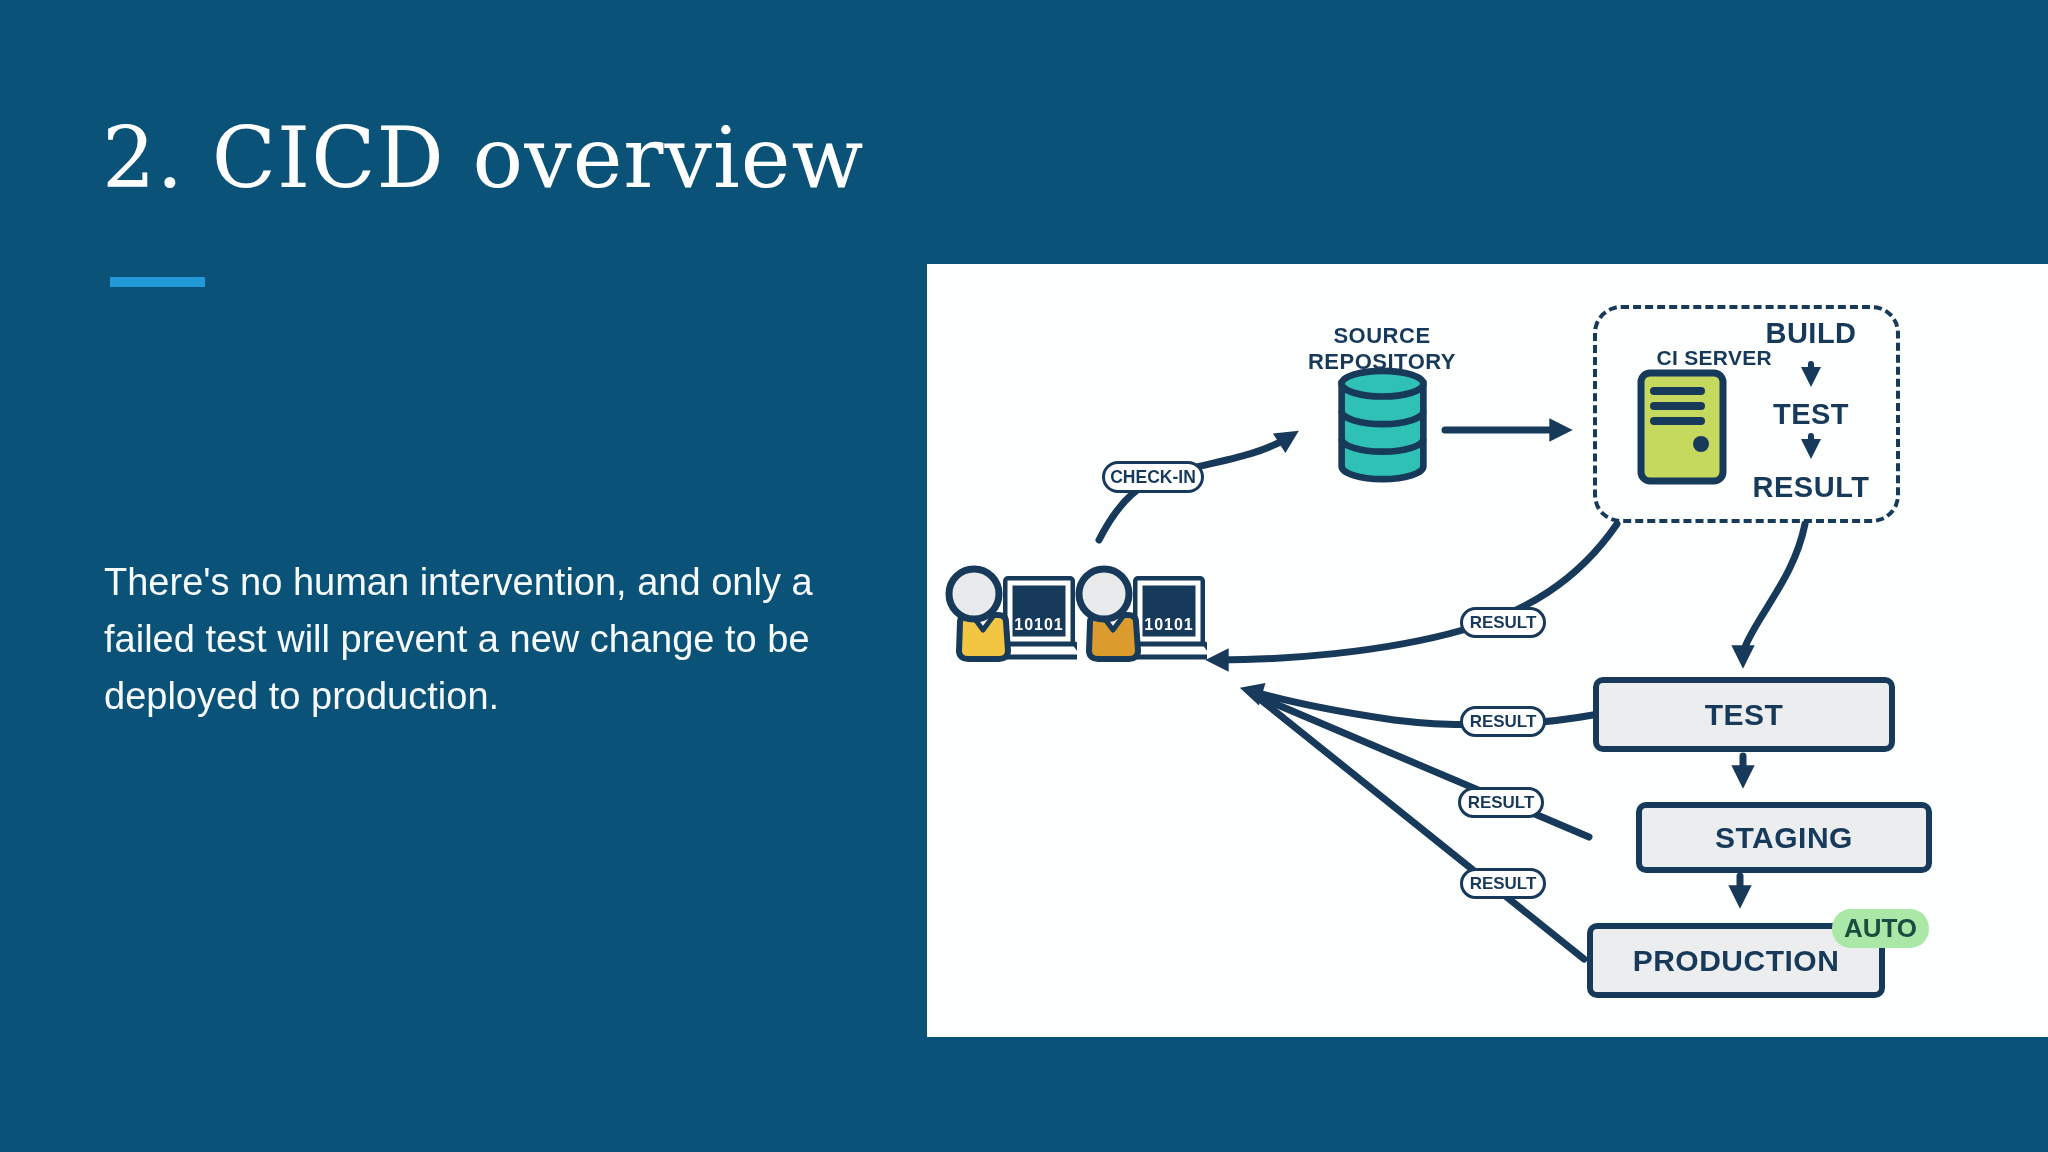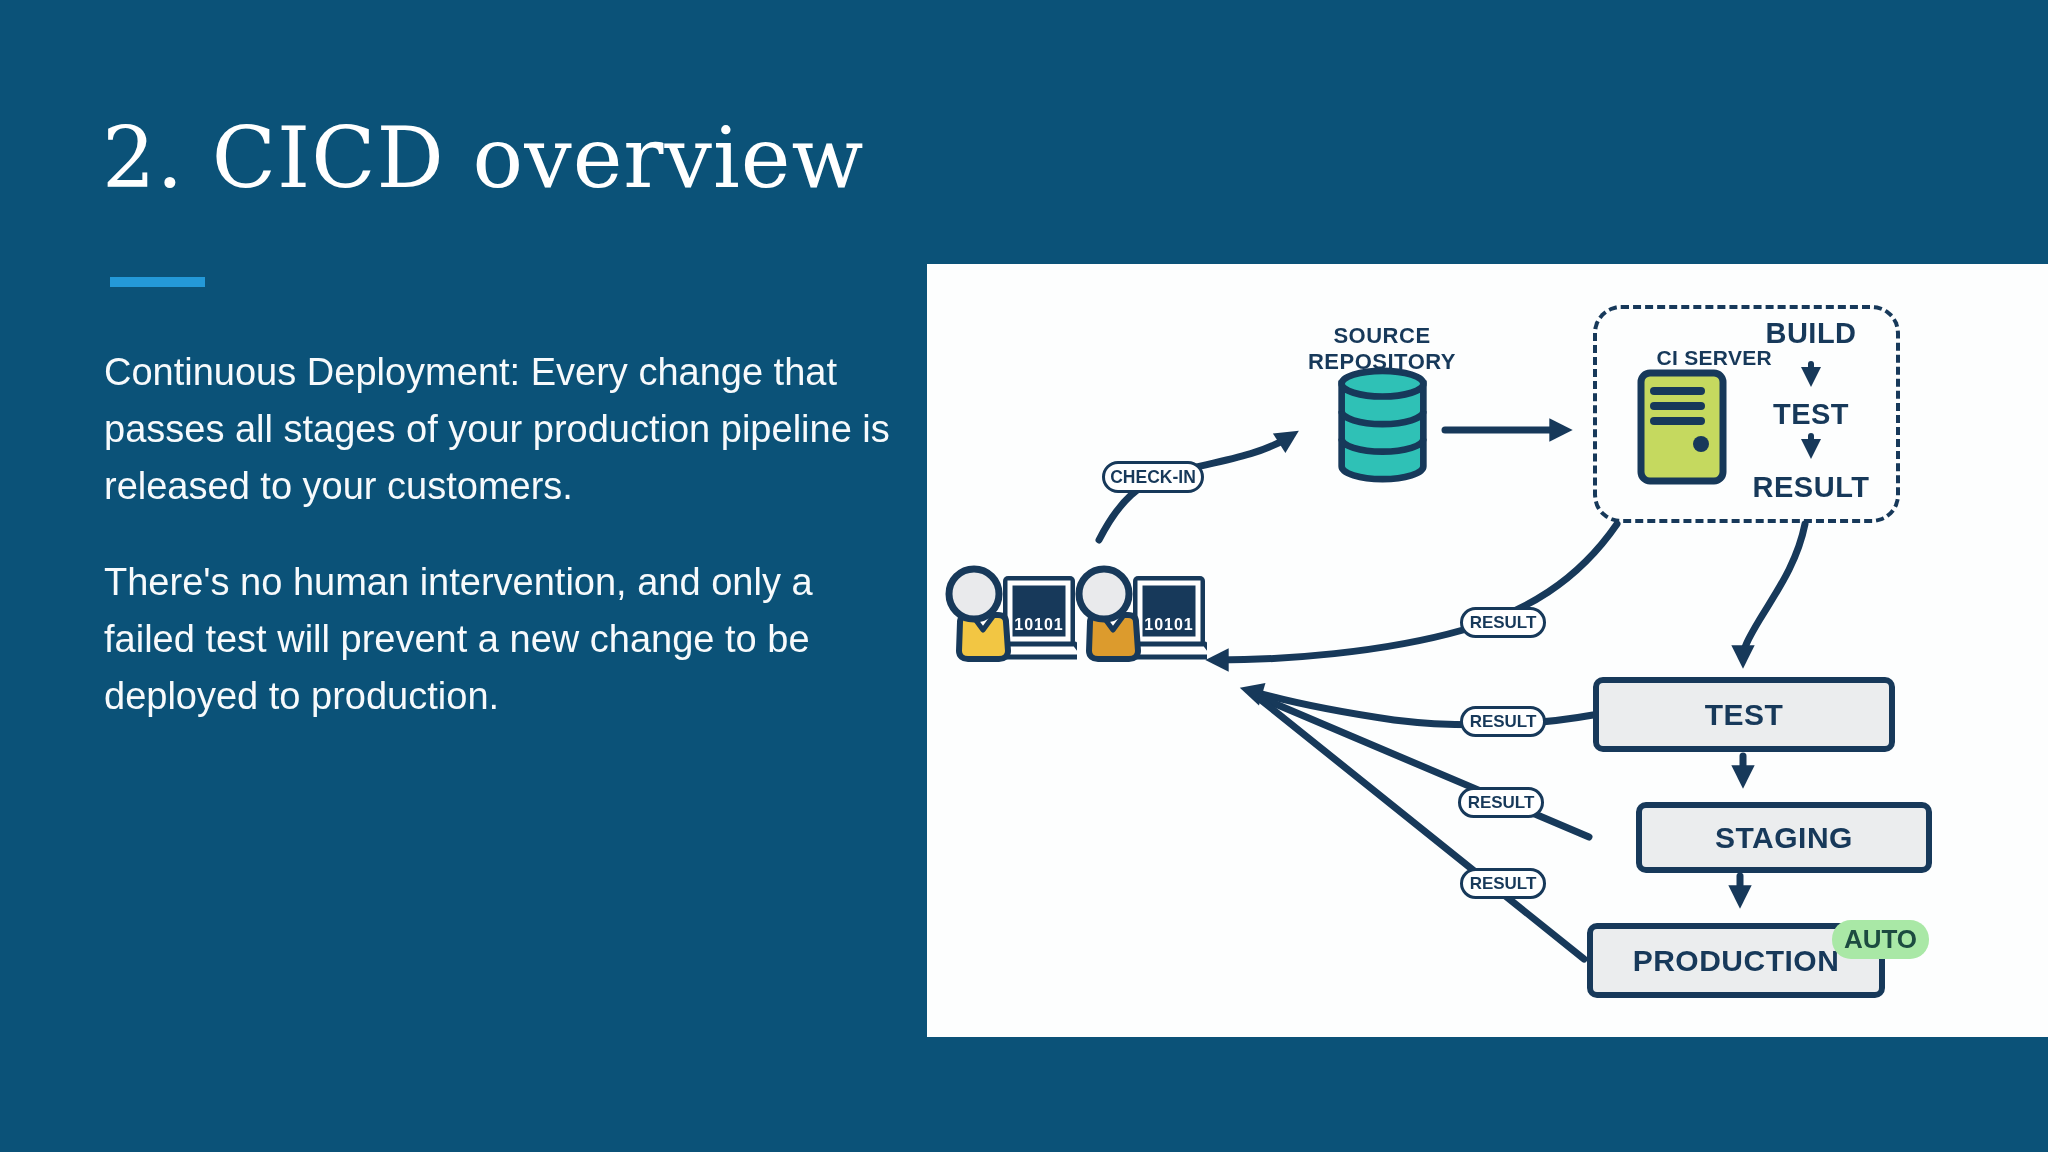--- a/index.html
+++ b/index.html
@@ -82,32 +82,31 @@
     display:flex; align-items:center; justify-content:center;
     font-weight:bold; font-size:30px; letter-spacing:0.5px; color:var(--navy,#17395A);
   }
   .stage-test{left:666px; top:413px; width:302px; height:75px;}
   .stage-staging{left:662px; top:538px; width:296px; height:71px;margin-left:47px;}
   .stage-production{left:660px; top:659px; width:298px; height:75px;}
   .auto-badge{
     position:absolute; left:905px; top:645px; width:97px; height:39px; z-index:3;
     background:var(--auto-green-bg,#A9E8A6); border-radius:19px;
     display:flex; align-items:center; justify-content:center;
-    font-weight:bold; font-size:26px; color:var(--auto-green-text,#1C4B40);margin-top:11px;
+    font-weight:bold; font-size:26px; color:var(--auto-green-text,#1C4B40);
   }
   .dev text{font-family:"Liberation Sans",sans-serif; font-weight:bold;}
 </style>
 </head>
 <body>
 
 <div class="slide">
 
   <h1 class="title">2. CICD overview</h1>
   <div class="accent-bar"></div>
-  <p class="body-par p1">Continuous Deployment: Every change that passes all stages of your production pipeline is released to your customers.</p>
   <p class="body-par p2">There's no human intervention, and only a failed test will prevent a new change to be deployed to production.</p>
 
   <div class="panel">
 
     <svg class="flows" viewBox="0 0 1046 773" aria-hidden="true">
       <defs>
         <marker id="ah" viewBox="0 0 12 12" refX="6" refY="6" markerWidth="4" markerHeight="4" orient="auto">
           <path d="M1 1 L11 6 L1 11 Z"></path>
         </marker>
       </defs>

